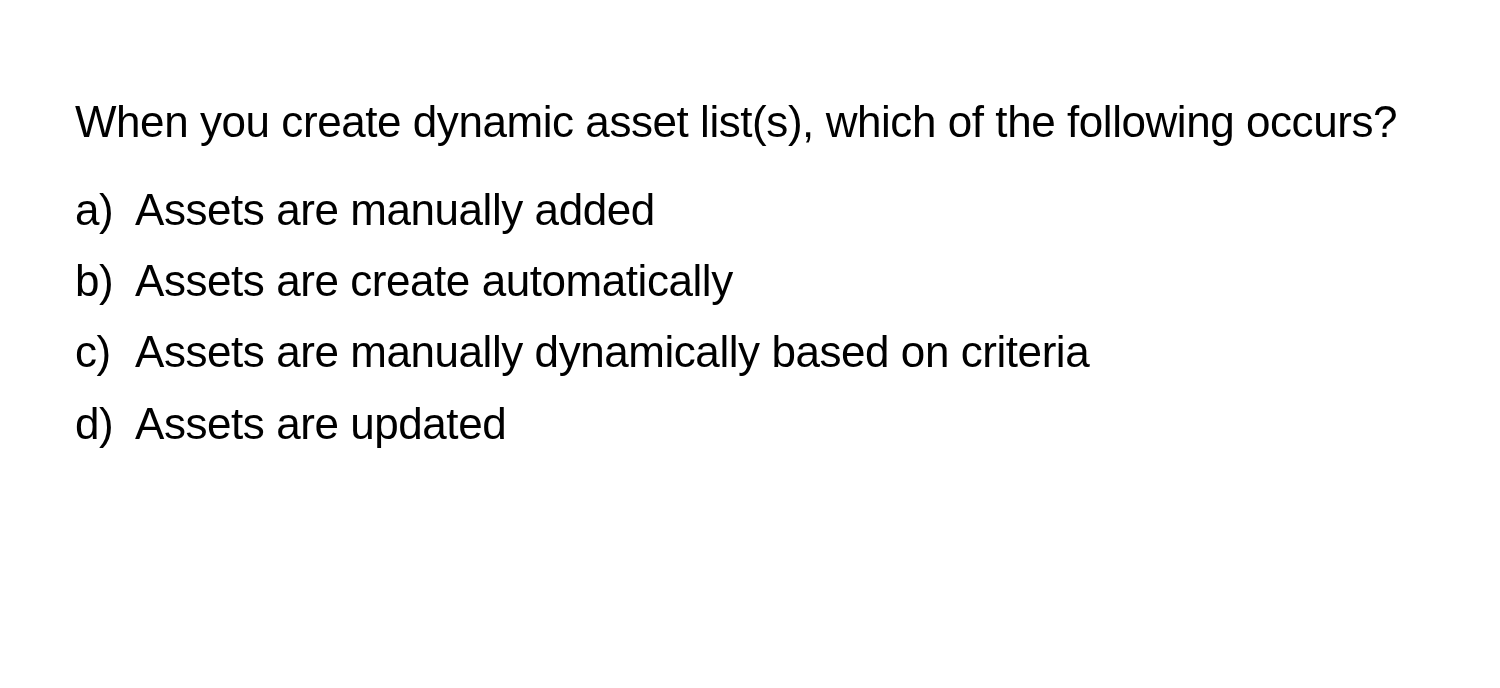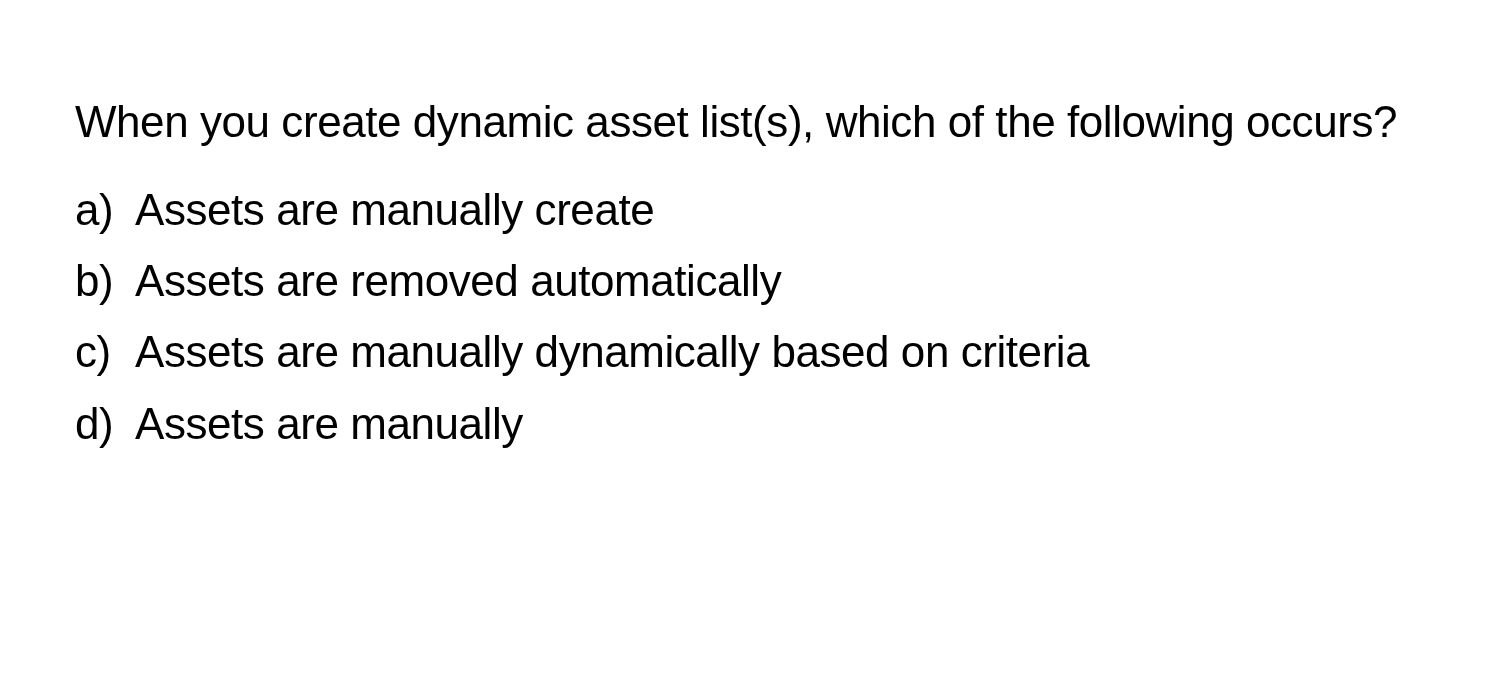--- a/index.html
+++ b/index.html
@@ -34,27 +34,27 @@
     }
   </style>
 </head>
 <body>
 
 <div class="question">When you create dynamic asset list(s), which of the following occurs?</div>
 
 <div class="options">
   <div class="option">
     <span class="option-letter">a)</span>
-    <span>Assets are manually create</span>
+    <span>Assets are manually added</span>
   </div>
   <div class="option">
     <span class="option-letter">b)</span>
-    <span>Assets are removed automatically</span>
+    <span>Assets are create automatically</span>
   </div>
   <div class="option">
     <span class="option-letter">c)</span>
     <span>Assets are manually dynamically based on criteria</span>
   </div>
   <div class="option">
     <span class="option-letter">d)</span>
-    <span>Assets are manually</span>
+    <span>Assets are updated</span>
   </div>
 </div>
 
 </body></html>

